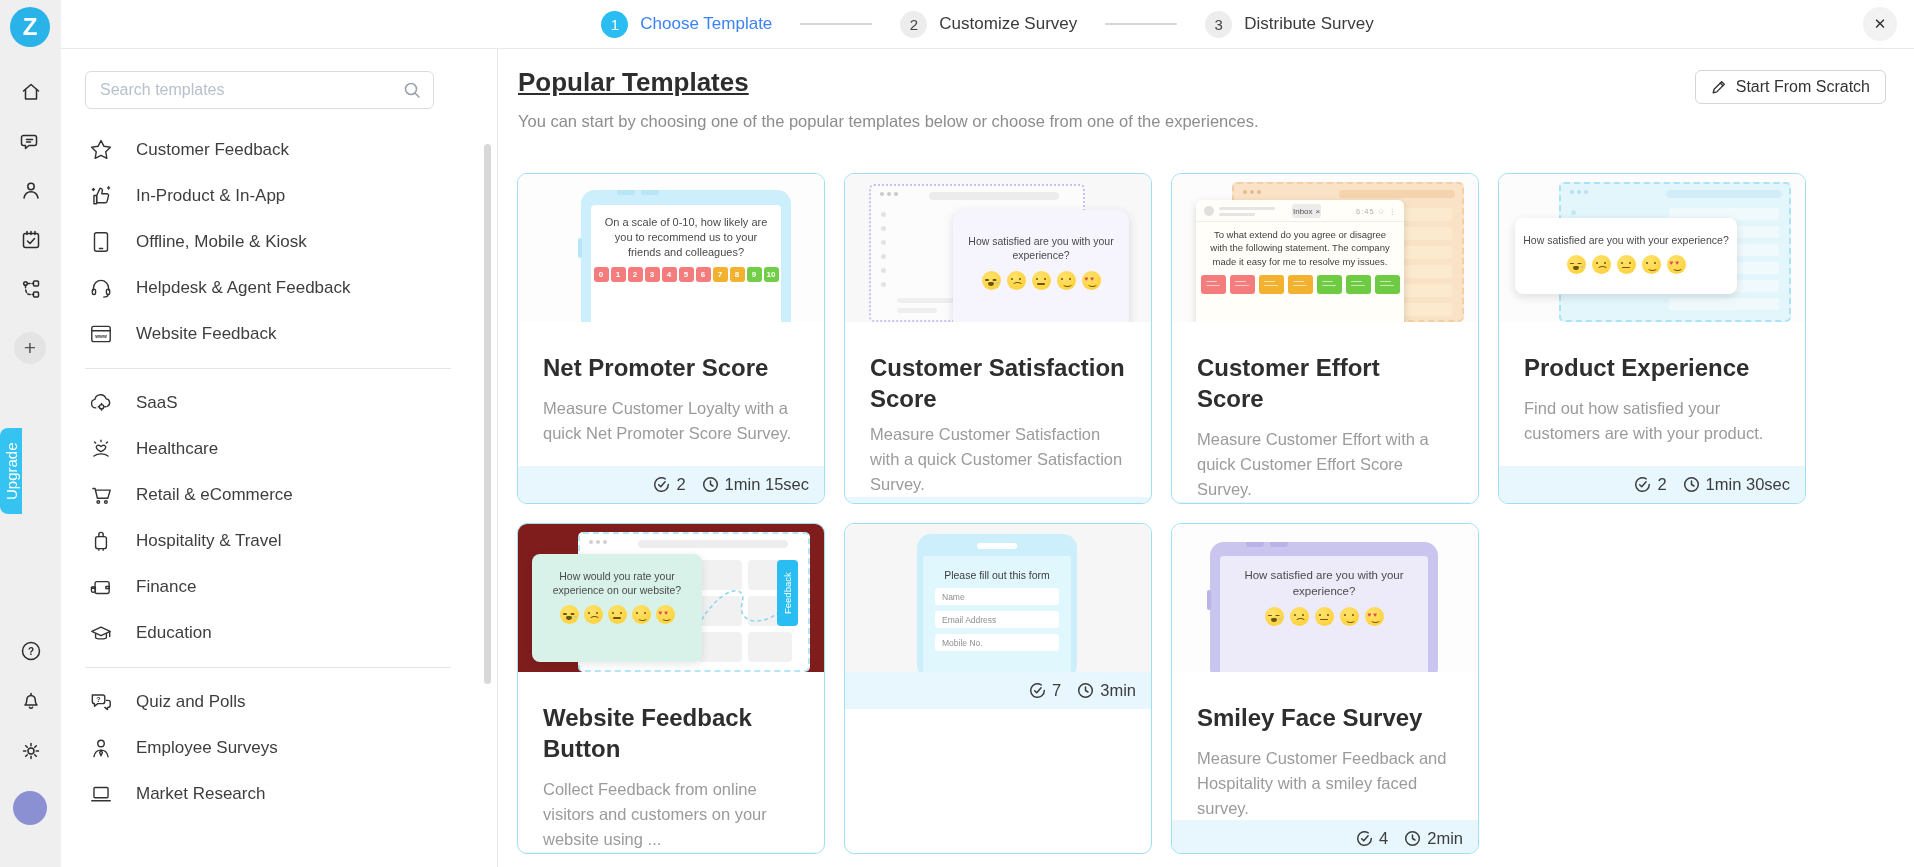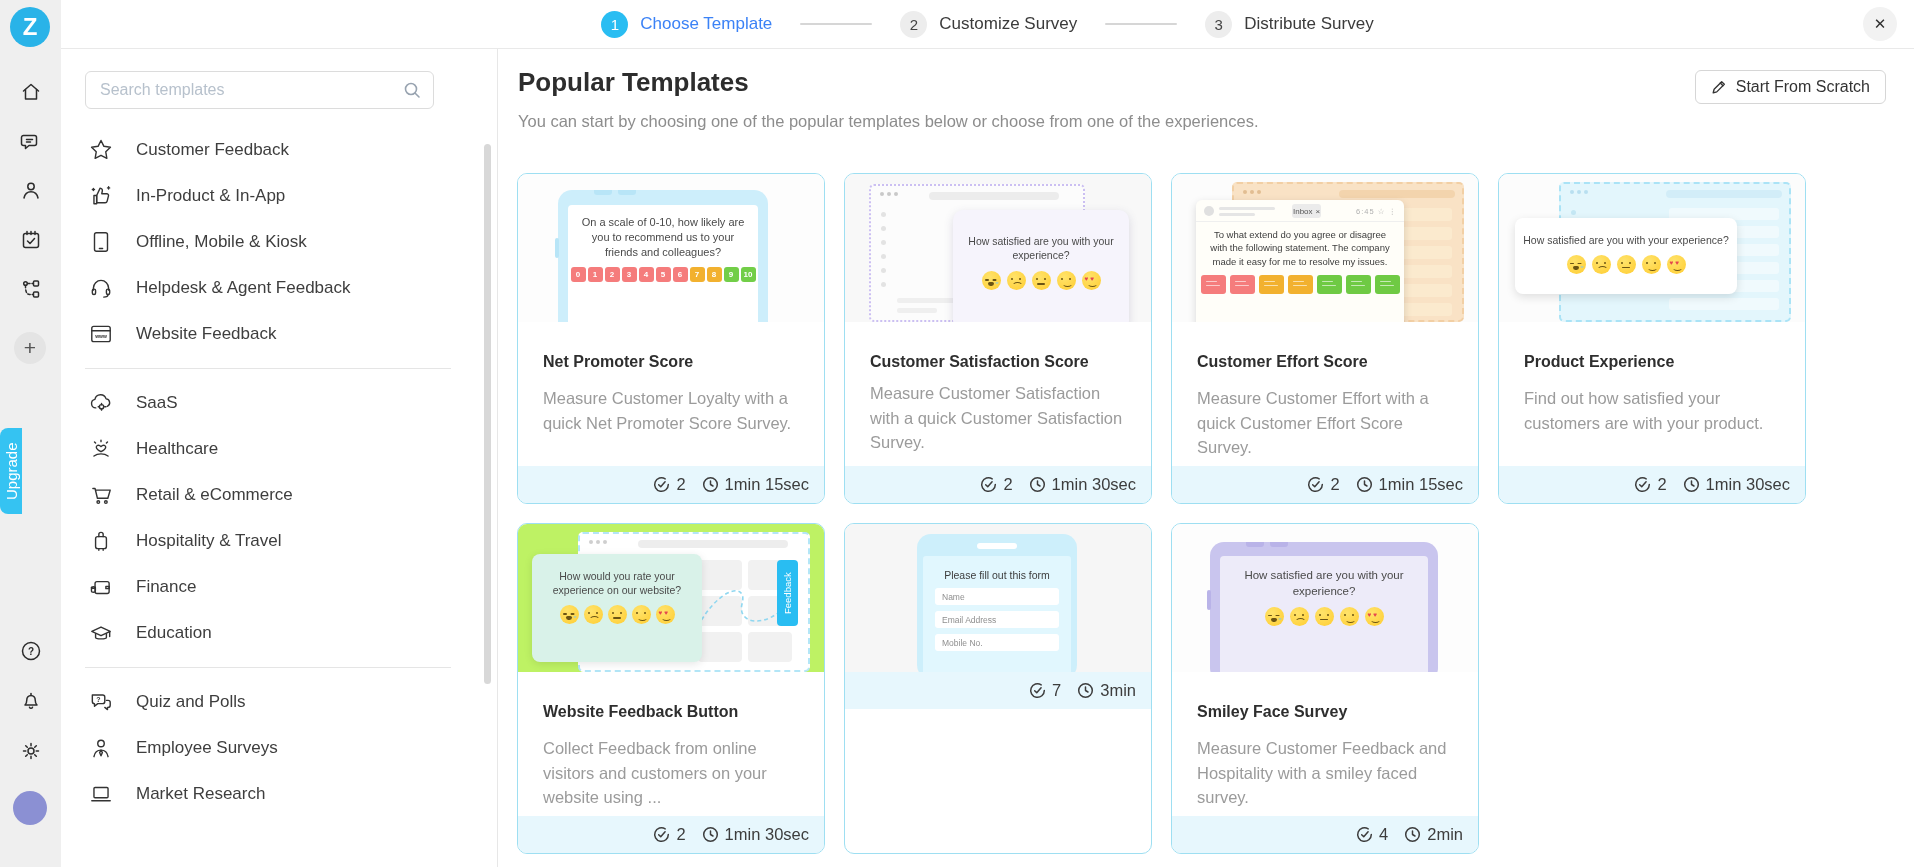--- a/index.html
+++ b/index.html
@@ -54,35 +54,35 @@
     font-size:17px; color:#3e3e3e; cursor:pointer; }
   .cat svg { width:26px; height:26px; stroke:#333; fill:none; stroke-width:1.3;
     stroke-linecap:round; stroke-linejoin:round; flex:none; }
   .cat svg text { stroke:none; fill:#333; }
   .sb-divider { height:1px; background:#e5e5e5; margin:11px 30px 11px 24px; }
   .scroll-thumb { position:absolute; right:6px; top:95px; width:7px; height:540px;
     border-radius:4px; background:#d8d8d8; cursor:pointer; }
 
   
   .main { position:absolute; left:499px; top:49px; width:1415px; height:818px; background:#fff; }
-  .page-title { position:absolute; left:19px; top:18px; font-size:26px; font-weight:700; color:#2d2d2d; }
+  .page-title { position:absolute; left:19px; top:18px; font-size:26px; font-weight:700; color:#2d2d2d;text-decoration:underline; }
   .page-sub { position:absolute; left:19px; top:63px; font-size:16.5px; color:#8d8d8d; }
   .scratch-btn { position:absolute; right:28px; top:21px; height:34px; padding:0 15px;
     background:#fff; border:1px solid #d6d6d6; border-radius:6px; display:flex; align-items:center;
     gap:9px; font-size:16px; color:#333; cursor:pointer; }
   .scratch-btn svg { width:16px; height:16px; stroke:#333; fill:none; stroke-width:1.5;
     stroke-linecap:round; stroke-linejoin:round; }
 
   .grid { position:absolute; left:18px; top:124px; display:grid;
     grid-template-columns:repeat(4,308px); grid-auto-rows:331px; gap:19px; }
   .card { border:1px solid #9edff2; border-radius:10px; overflow:hidden; background:#fff;
     display:flex; flex-direction:column; cursor:pointer; }
   .preview { height:148px; position:relative; flex:none; overflow:hidden; }
   .cbody { flex:1; padding:30px 25px 0; }
-  .ctitle { font-size:16px; font-weight:700; color:#2e2e2e; line-height:1.3; }
+  .ctitle { font-size:24px; font-weight:700; color:#2e2e2e; line-height:1.3; }
   .cdesc { margin-top:13px; font-size:16.5px; color:#9b9b9b; line-height:1.5; }
   .cfooter { flex:none; height:37px; background:#e7f7fd; display:flex; align-items:center;
     justify-content:flex-end; gap:16px; padding:0 15px; font-size:16.5px; color:#3d3d3d; }
   .meta { display:flex; align-items:center; gap:6px; }
   .meta svg { width:17px; height:17px; stroke:#3d3d3d; fill:none; stroke-width:1.6;
     stroke-linecap:round; stroke-linejoin:round; }
 
   
   .mockq { text-align:center; color:#4a4a4a; line-height:1.35; }
   .em-row { display:flex; justify-content:center; gap:6px; }
@@ -116,21 +116,21 @@
     background:rgba(255,255,255,.6); border-radius:1px; }
   .chip::before { top:6px; } .chip::after { top:10px; right:6px; }
   .chip.r { background:#f57c7c; } .chip.o { background:#f2b12f; } .chip.g { background:#6fca44; }
 
   .bdots { position:absolute; top:6px; left:9px; display:flex; gap:3px; }
   .bdots i { width:4px; height:4px; border-radius:50%; }
   .urlpill { position:absolute; height:8px; border-radius:4px; }
 
   
   .p1 { background:#fdfdfd; }
-  .tab1 { position:absolute; left:40px; top:16px; width:210px; height:150px; background:#cdeefb; border-radius:14px; }
+  .tab1 { position:absolute; left:63px; top:16px; width:210px; height:150px; background:#cdeefb; border-radius:14px; }
   .tab1 .notch { position:absolute; top:0; width:18px; height:5px; background:#b8e5f7; border-radius:0 0 3px 3px; }
   .tab1 .sidebtn { position:absolute; left:-3px; top:48px; width:4px; height:20px; background:#b8e5f7; border-radius:2px; }
   .tab1-screen { position:absolute; left:10px; right:10px; top:15px; bottom:-8px; background:#fff; border-radius:4px; }
   .p1 .mockq { font-size:11px; padding:10px 10px 0; }
   
   .p2 { background:#f8f8f8; }
   .b2 { position:absolute; left:24px; top:10px; width:216px; height:138px; background:#fcfcfc;
     border:2px dotted #cbbff2; border-radius:5px; }
   .pop2 { position:absolute; left:108px; top:36px; width:176px; height:120px; background:#f6f4fc;
     border-radius:10px; box-shadow:0 3px 10px rgba(80,70,120,.18); }
@@ -147,21 +147,21 @@
     border-radius:3px; font-size:8px; color:#555; display:flex; align-items:center; gap:3px; }
   .mail-right { position:absolute; right:7px; top:7px; font-size:7.5px; color:#b0b0b0; letter-spacing:1px; }
   
   .p4 { background:#fcfcfc; }
   .b4 { position:absolute; left:60px; top:8px; width:232px; height:140px; background:#e3f6fc;
     border:2px dashed #aae3f6; border-radius:5px; }
   .pop4 { position:absolute; left:16px; top:44px; width:222px; height:76px; background:#fff;
     border-radius:8px; box-shadow:0 3px 10px rgba(0,0,0,.12); }
   .pop4 .mockq { font-size:10.5px; padding-top:15px; }
   
-  .p5 { background:#bef264; }
+  .p5 { background:#7f1d1d; }
   .b5 { position:absolute; left:60px; top:8px; width:232px; height:140px; background:#fff;
     border:2px dashed #b3e6f7; border-radius:5px; }
   .fb-tab { position:absolute; right:26px; top:36px; width:21px; height:66px; background:#29bdf2;
     border-radius:4px; color:#fff; font-size:9.5px; display:flex; align-items:center; justify-content:center;
     writing-mode:vertical-rl; transform:rotate(180deg); }
   .pop5 { position:absolute; left:14px; top:30px; width:170px; height:108px; background:#d9f2e9;
     border-radius:8px; box-shadow:0 2px 8px rgba(0,0,0,.1); }
   .pop5 .mockq { font-size:10.5px; padding:15px 14px 0; }
   
   .p6 { background:#f6f6f6; }

